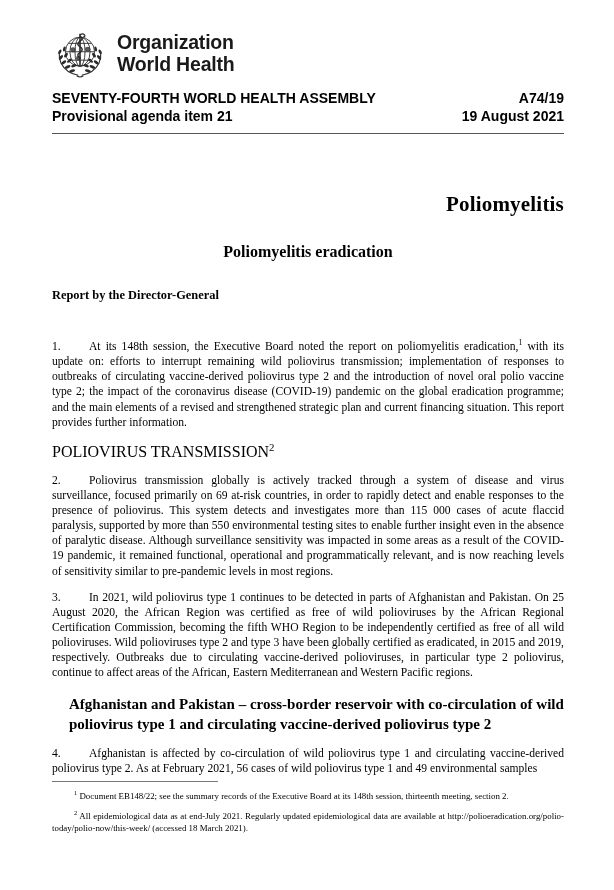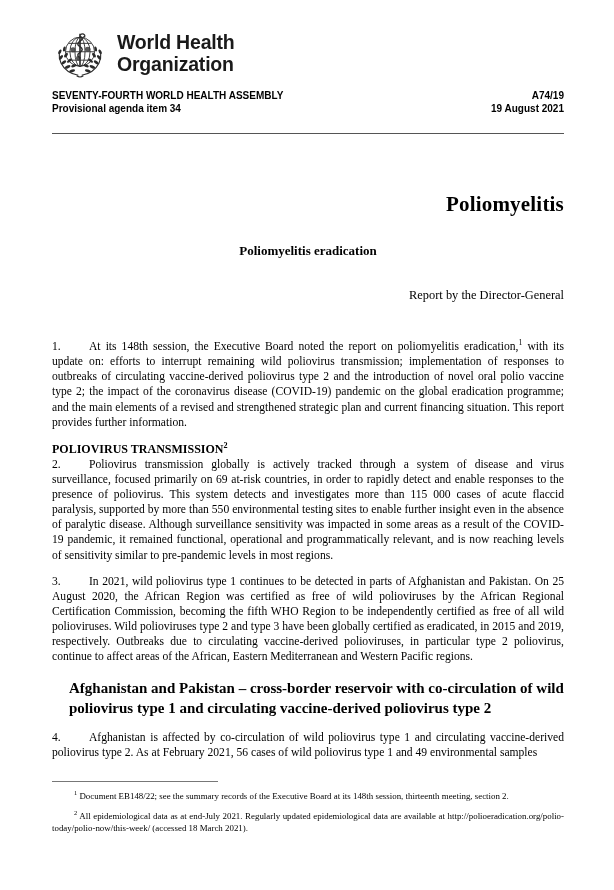--- a/index.html
+++ b/index.html
@@ -44,21 +44,21 @@
   .who-wordmark span { display: block; }
 
   
   .assembly-header {
     position: absolute;
     left: 52px;
     top: 89px;
     width: 512px;
     font-family: "Liberation Sans", "DejaVu Sans", sans-serif;
     font-weight: bold;
-    font-size: 10px;
+    font-size: 14px;
     line-height: 1.32;
     color: #000;
   }
   .assembly-row {
     display: flex;
     justify-content: space-between;
     align-items: baseline;
     white-space: nowrap;
   }
   .assembly-row .right { text-align: right; }
@@ -83,29 +83,29 @@
     font-size: 21px;
     letter-spacing: 0.2px;
   }
   .doc-subtitle {
     position: absolute;
     left: 52px;
     top: 243px;
     width: 512px;
     text-align: center;
     font-weight: bold;
-    font-size: 13px;
+    font-size: 16px;
   }
   .doc-byline {
     position: absolute;
     left: 52px;
     top: 288px;
     width: 512px;
-    text-align: right;
-    font-weight: normal;
+    text-align: left;
+    font-weight: bold;
     font-size: 12.4px;
   }
 
   
   .body-area {
     position: absolute;
     left: 52px;
     top: 339px;
     width: 512px;
   }
@@ -114,23 +114,23 @@
     font-size: 11.6px;
     line-height: 1.305;
     text-align: justify;
     text-justify: inter-word;
   }
   p.para .num {
     display: inline-block;
     width: 37px;
   }
   h2.section-head {
-    margin: 12px 0 0 0;
-    font-size: 12px;
-    font-weight: bold;
+    margin: 12px 0 11px 0;
+    font-size: 16px;
+    font-weight: normal;
     line-height: 1.25;
     text-transform: none;
   }
   h3.sub-head {
     margin: 15px 0 11px 17px;
     font-size: 15px;
     font-weight: bold;
     line-height: 1.31;
     text-align: left;
   }
@@ -227,32 +227,32 @@
         <ellipse cx="78" cy="41" rx="4.6" ry="2.3" transform="rotate(76 78 41)"></ellipse>
         <ellipse cx="75" cy="52" rx="4.8" ry="2.4" transform="rotate(54 75 52)"></ellipse>
         <ellipse cx="69" cy="62" rx="5" ry="2.4" transform="rotate(38 69 62)"></ellipse>
         <ellipse cx="61" cy="71" rx="5" ry="2.4" transform="rotate(22 61 71)"></ellipse>
       </g>
 
       <path d="M44 89 q6 4 12 0" fill="none" stroke="#2b2b2b" stroke-width="2"></path>
     </svg>
 
     <div class="who-wordmark">
+      <span>Organization</span>
       <span>World Health</span>
-      <span>Organization</span>
     </div>
   </div>
 
   <div class="assembly-header">
     <div class="assembly-row">
       <div>SEVENTY-FOURTH WORLD HEALTH ASSEMBLY</div>
       <div class="right">A74/19</div>
     </div>
     <div class="assembly-row">
-      <div>Provisional agenda item 34</div>
+      <div>Provisional agenda item 21</div>
       <div class="right">19 August 2021</div>
     </div>
   </div>
 
   <div class="rule-main"></div>
 
   <div class="doc-title">Poliomyelitis</div>
   <div class="doc-subtitle">Poliomyelitis eradication</div>
   <div class="doc-byline">Report by the Director-General</div>
 

